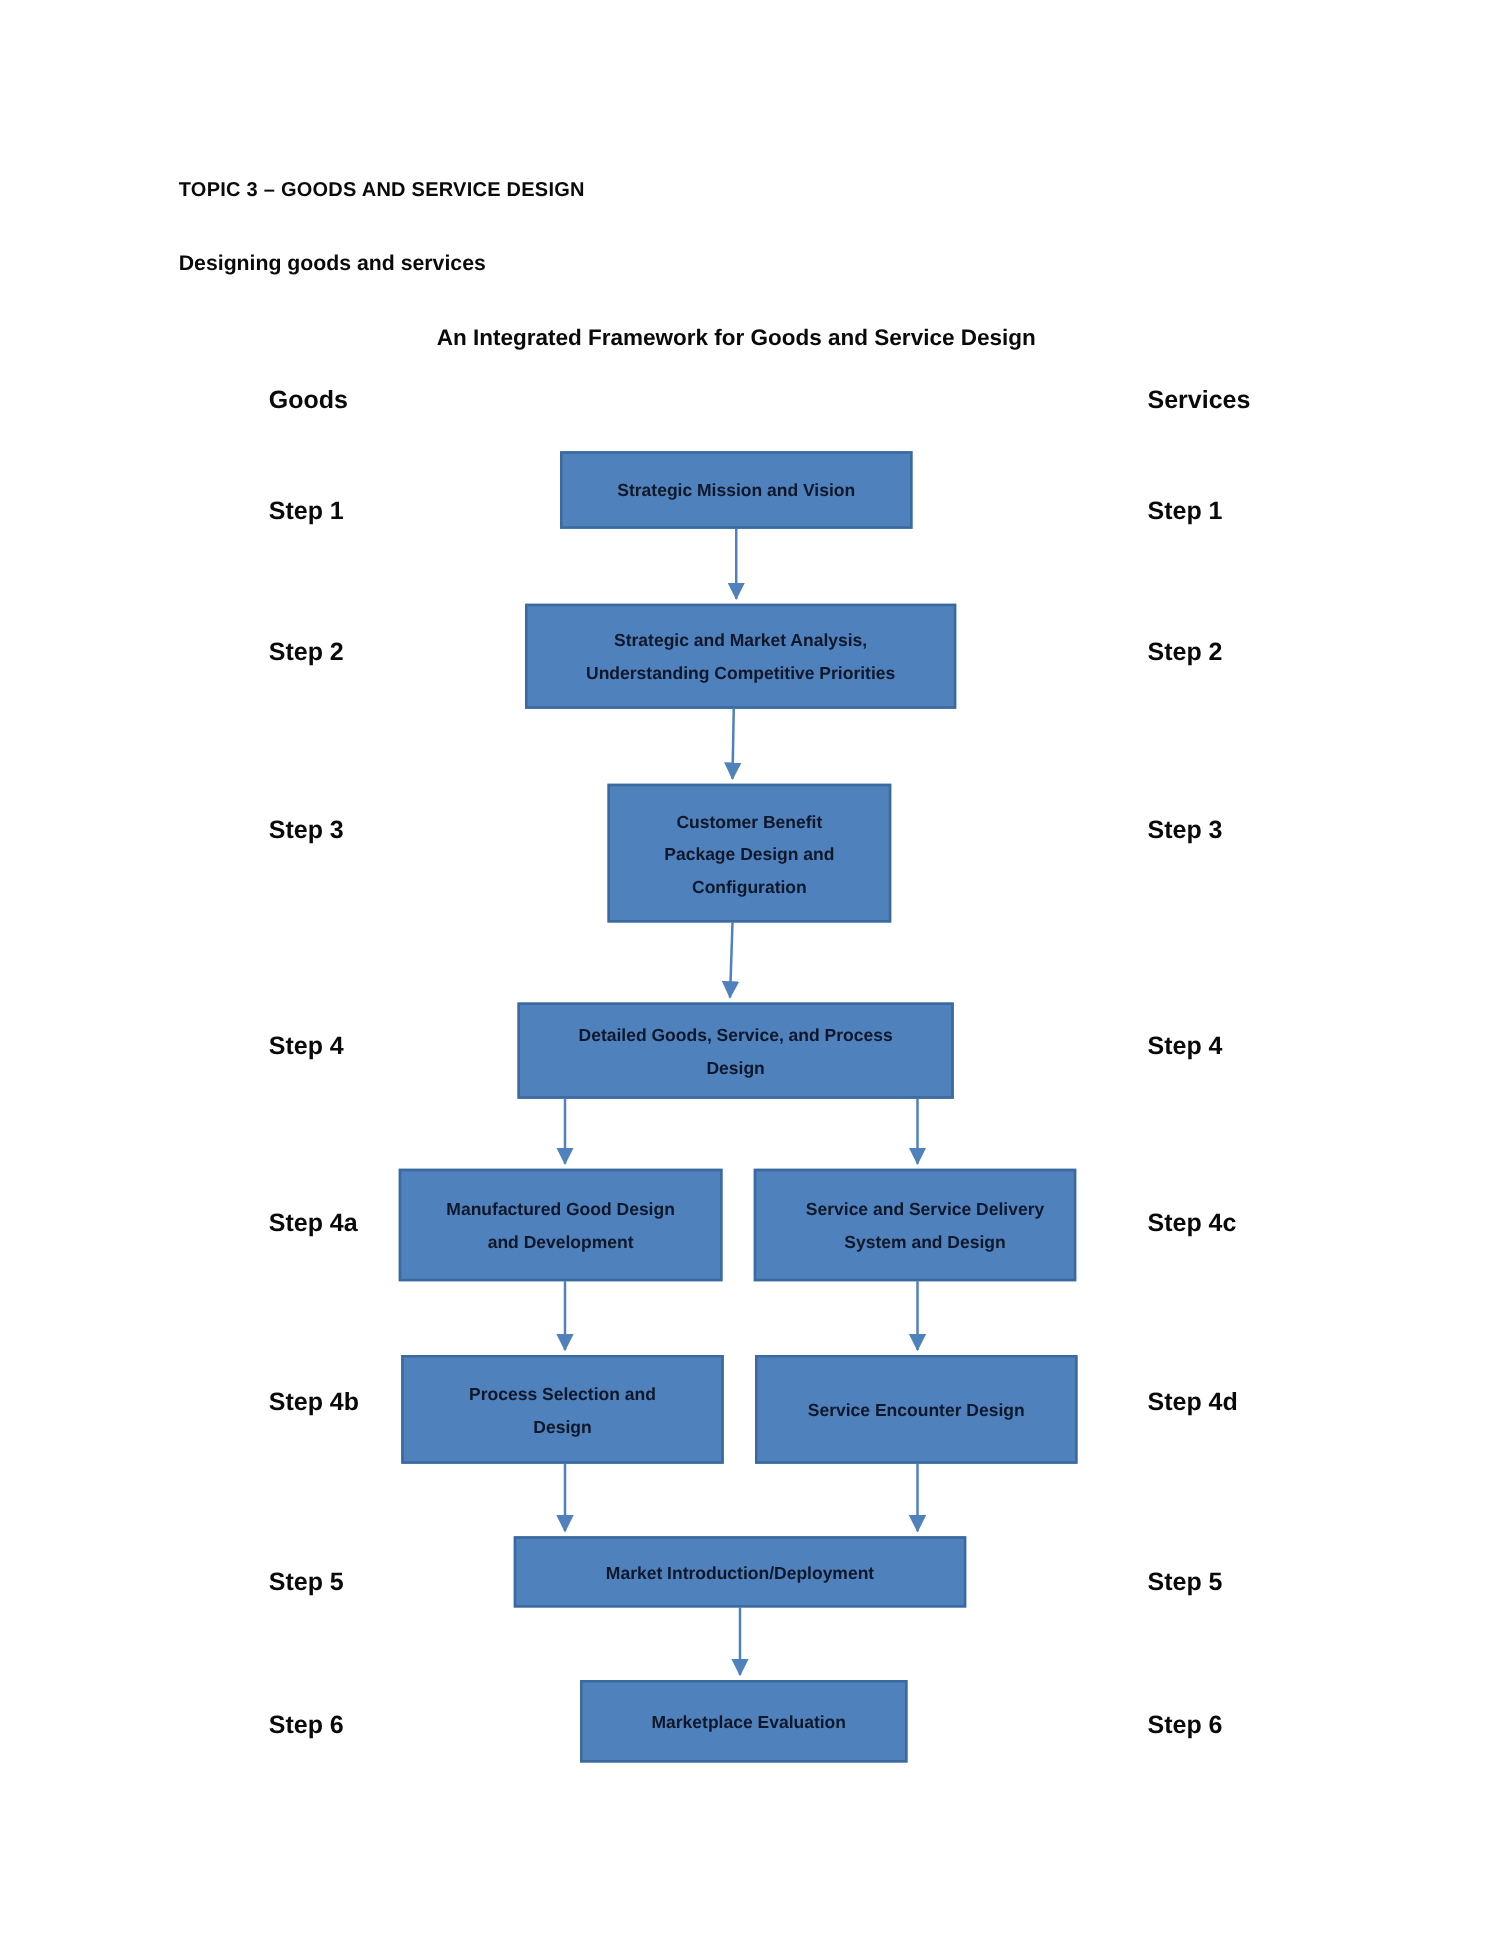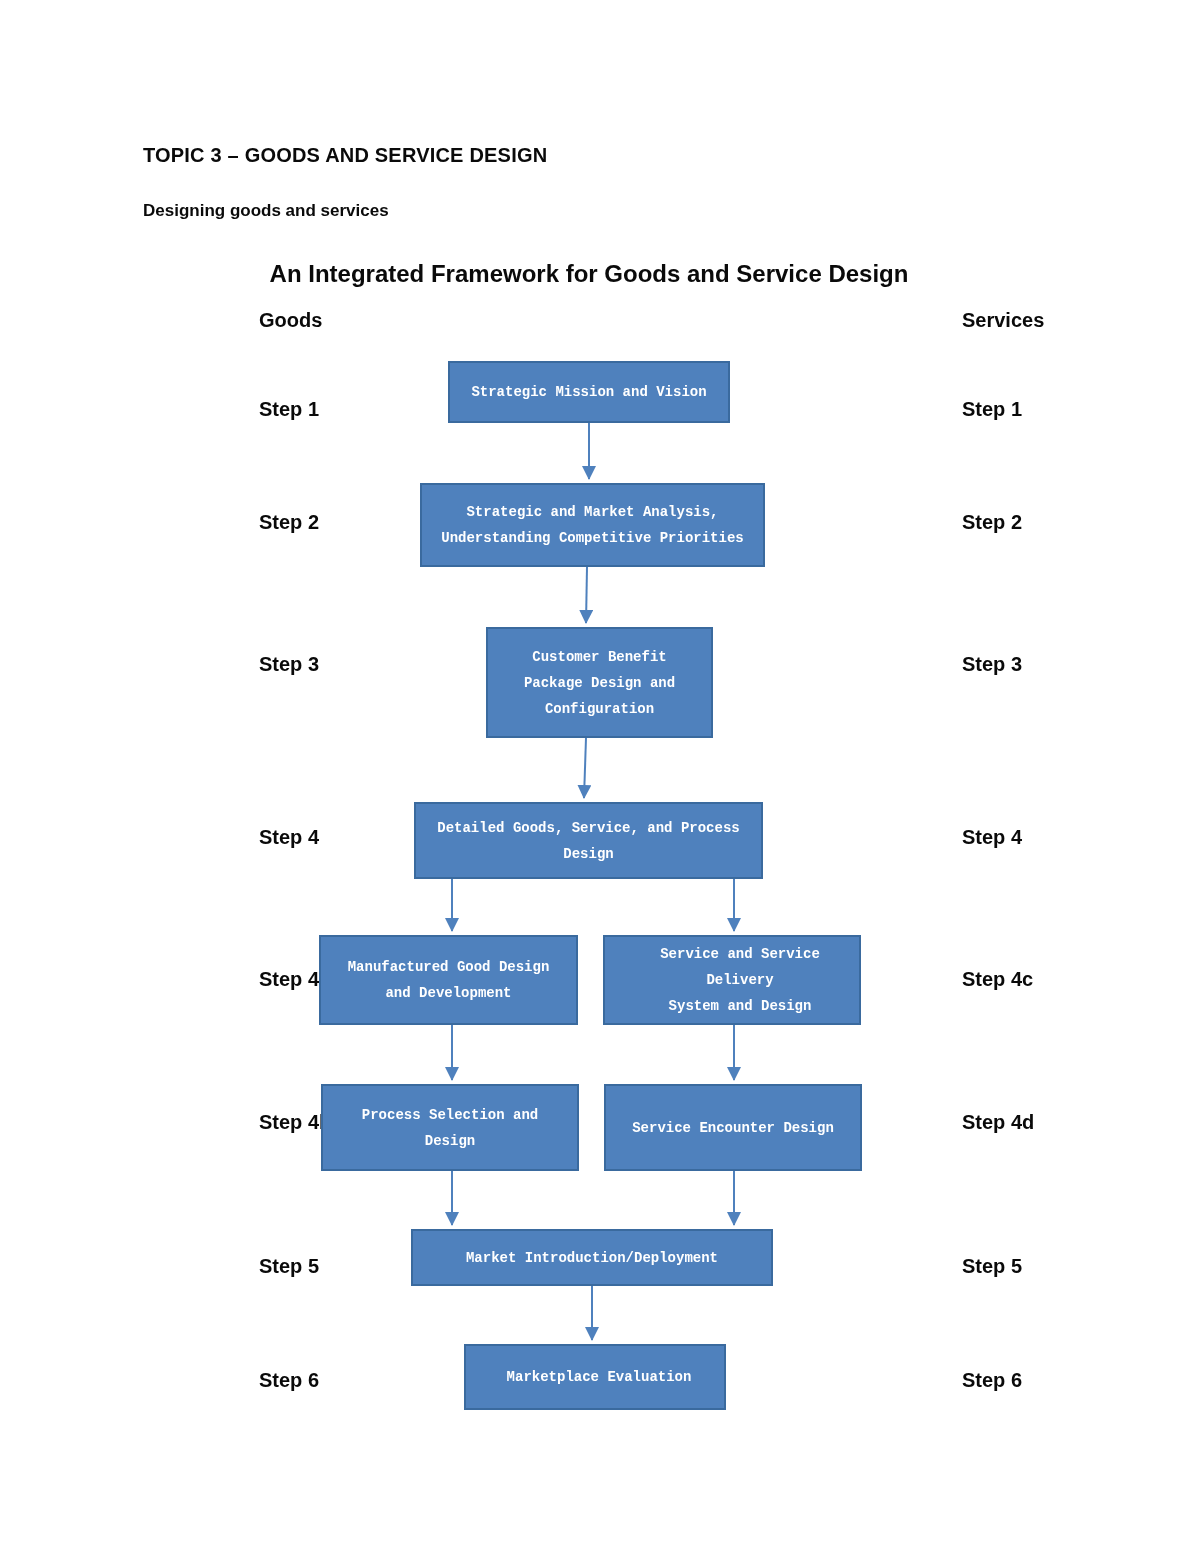--- a/index.html
+++ b/index.html
@@ -15,64 +15,62 @@
     position: relative;
     width: 1200px;
     height: 1553px;
     background: #ffffff;
     overflow: hidden;
   }
 
   .page-title {
     position: absolute;
     left: 143px; top: 144px;
-    font-size: 20px;
+    font-size: 16px;
     font-weight: bold;
     letter-spacing: 0.2px;
   }
   .page-subtitle {
     position: absolute;
     left: 143px; top: 201px;
     font-size: 17px;
     font-weight: bold;
   }
   .diagram-title {
     position: absolute;
     left: 0; top: 260px;
     width: 1178px;
     text-align: center;
-    font-size: 24px;
+    font-size: 18px;
     font-weight: bold;
   }
 
   .col-header, .step-label {
     position: absolute;
     font-size: 20px;
     font-weight: bold;
     white-space: nowrap;
-    margin-left: 44px;
   }
   .col-left  { left: 215px; }
   .col-right { left: 918px; }
 
   .flow-box {
     position: absolute;
     background: var(--box-fill);
     border: 2px solid var(--box-border);
     display: flex;
     align-items: center;
     justify-content: center;
     text-align: center;
     font-size: 14px;
     font-weight: bold;
     line-height: 26px;
-    color: #ffffff;
+    color: #0f172a;
     white-space: pre-line;
     padding: 0 8px;
-    font-family: Liberation Mono, monospace;
   }
 
   .arrow-layer {
     position: absolute;
     left: 0; top: 0;
     width: 1200px; height: 1553px;
     pointer-events: none;
   }
   .arrow-line {
     stroke: var(--arrow);

